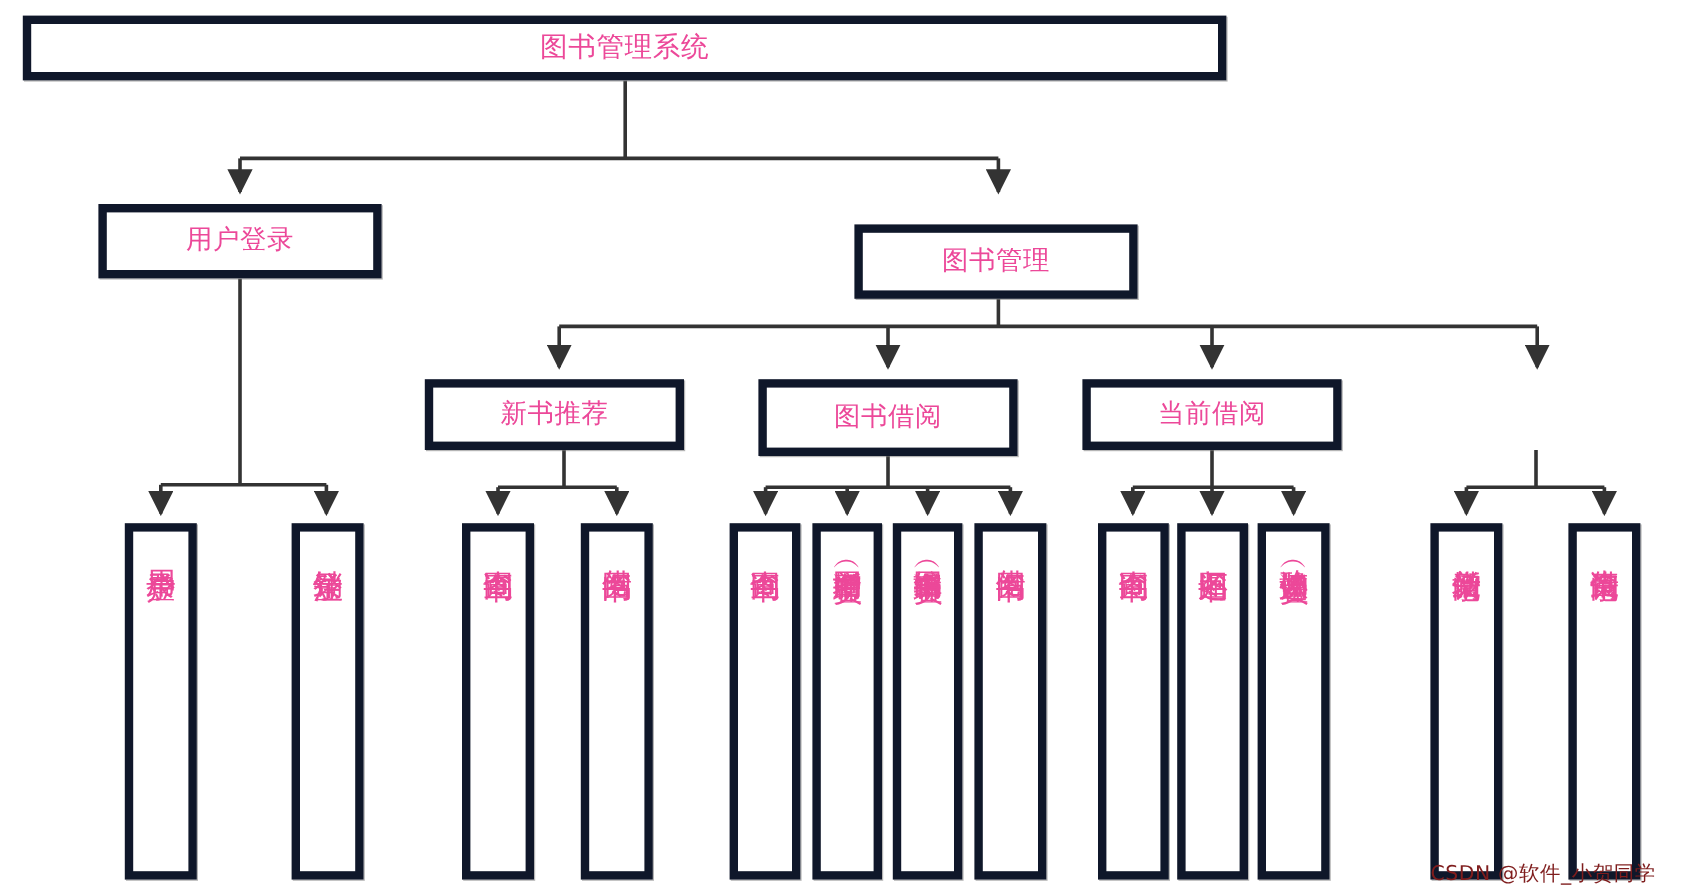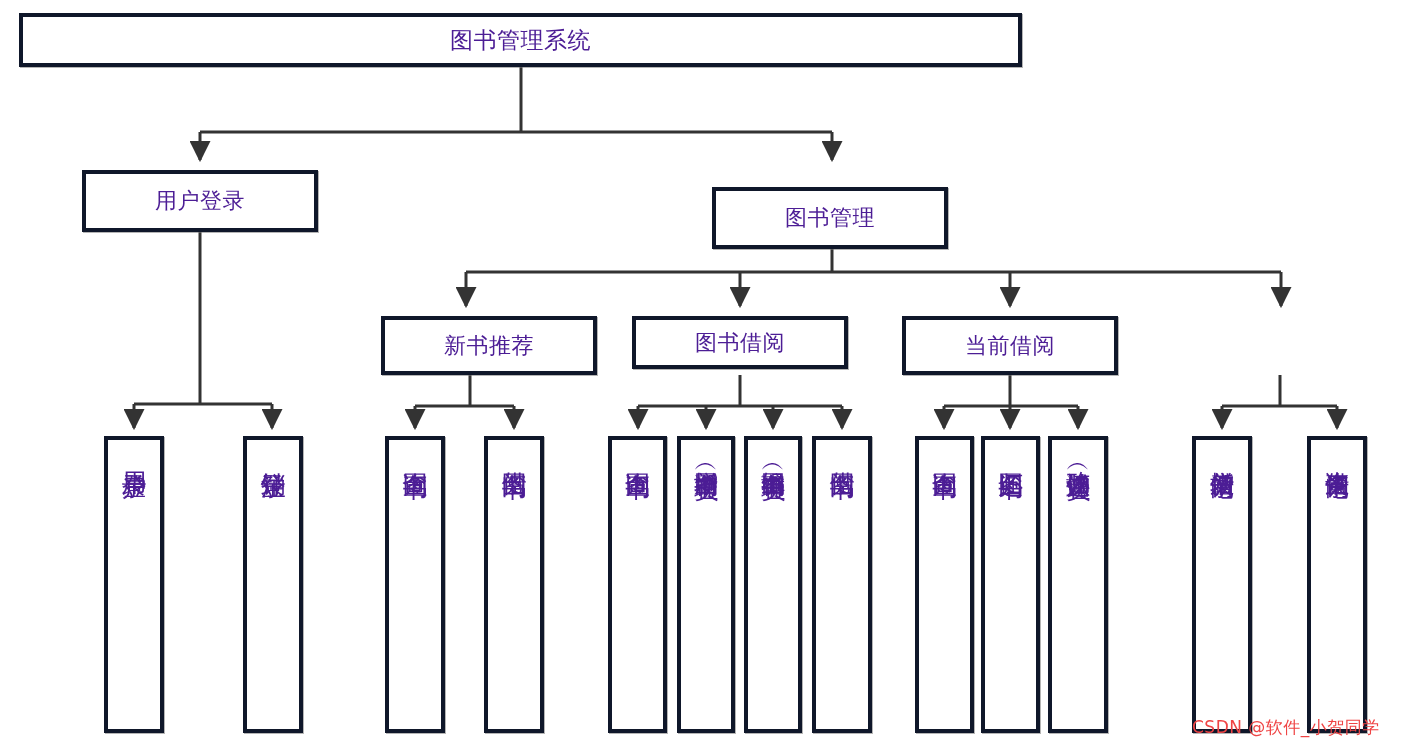--- a/index.html
+++ b/index.html
@@ -23,26 +23,26 @@
     left: 0;
     top: 0;
     width: 1405px;
     height: 747px;
     pointer-events: none;
   }
   .node {
     position: absolute;
     box-sizing: border-box;
     background: #ffffff;
-    border: 4px solid #0f172a;
+    border: 7px solid #0f172a;
     box-shadow: 1px 1px 0 0 rgba(120,120,120,0.55);
     display: flex;
     align-items: center;
     justify-content: center;
-    color: #4c1d95;
+    color: #ec4899;
   }
   .node .label {
     display: block;
     text-align: center;
     line-height: 1.15;
     white-space: nowrap;
   }
   .node.horiz .label {
     font-size: 22px;
     letter-spacing: 0.5px;
@@ -62,21 +62,21 @@
     line-height: 1.18;
     letter-spacing: 1px;
     white-space: nowrap;
   }
   .node.leaf.tall-text .label {
     font-size: 24px;
   }
   .watermark {
     position: absolute;
     font-size: 17px;
-    color: #ef4444;
+    color: #7f1d1d;
     white-space: nowrap;
     letter-spacing: 0.5px;
   }
 </style>
 </head>
 <body>
 
 <div id="canvas">
 
   <svg id="edges" viewBox="0 0 1405 747" xmlns="http://www.w3.org/2000/svg">
@@ -134,25 +134,25 @@
   </div>
 
   <div class="node horiz" style="left:82px; top:170px; width:236px; height:62px;">
     <span class="label">用户登录</span>
   </div>
 
   <div class="node horiz" style="left:712px; top:170px; width:236px; height:62px;margin-top:17px;">
     <span class="label">图书管理</span>
   </div>
 
-  <div class="node horiz" style="left:381px; top:316px; width:216px; height:59px;">
+  <div class="node horiz" style="left:354px; top:316px; width:216px; height:59px;">
     <span class="label">新书推荐</span>
   </div>
 
-  <div class="node horiz" style="left:632px; top:316px; width:216px; height:53px;">
+  <div class="node horiz" style="left:632px; top:316px; width:216px; height:64px;">
     <span class="label">图书借阅</span>
   </div>
 
   <div class="node horiz" style="left:902px; top:316px; width:216px; height:59px;">
     <span class="label">当前借阅</span>
   </div>
 
 
   <div class="node leaf" style="left:104px; top:436px; width:60px; height:297px;">
     <span class="label">用户登录</span>

